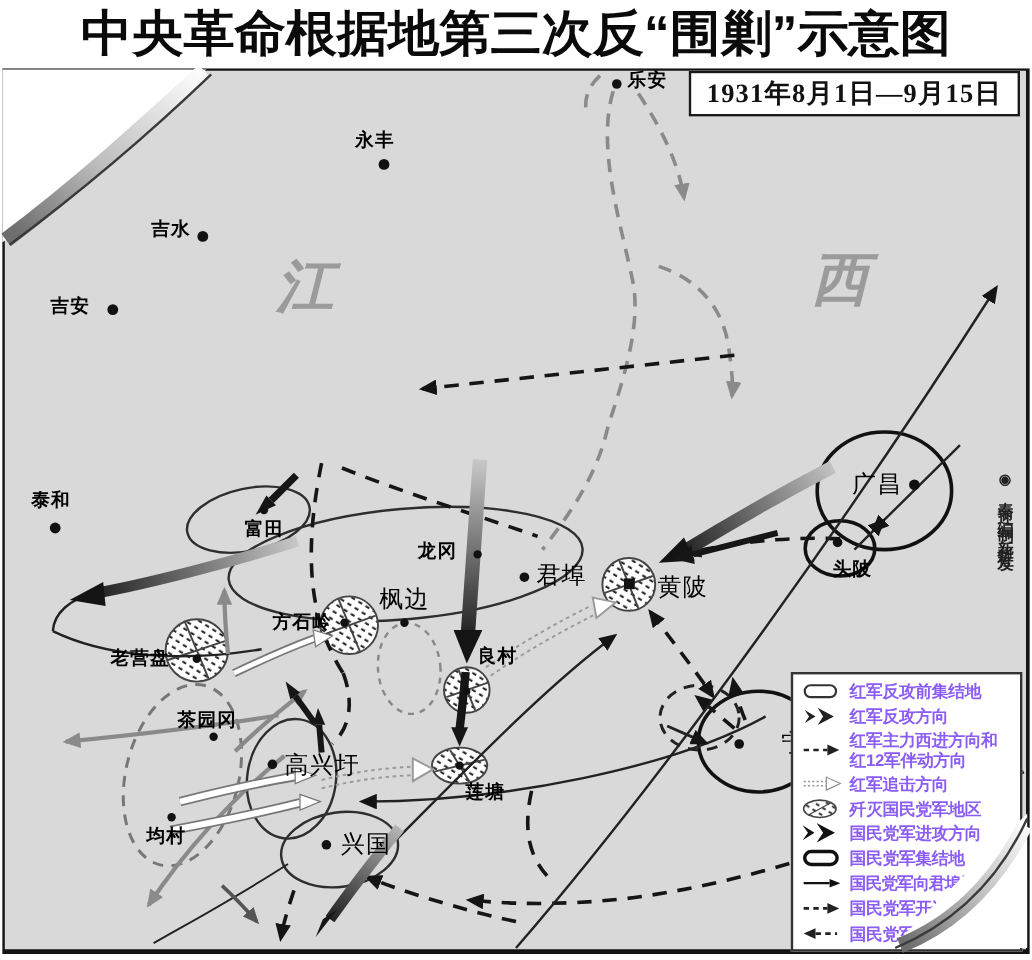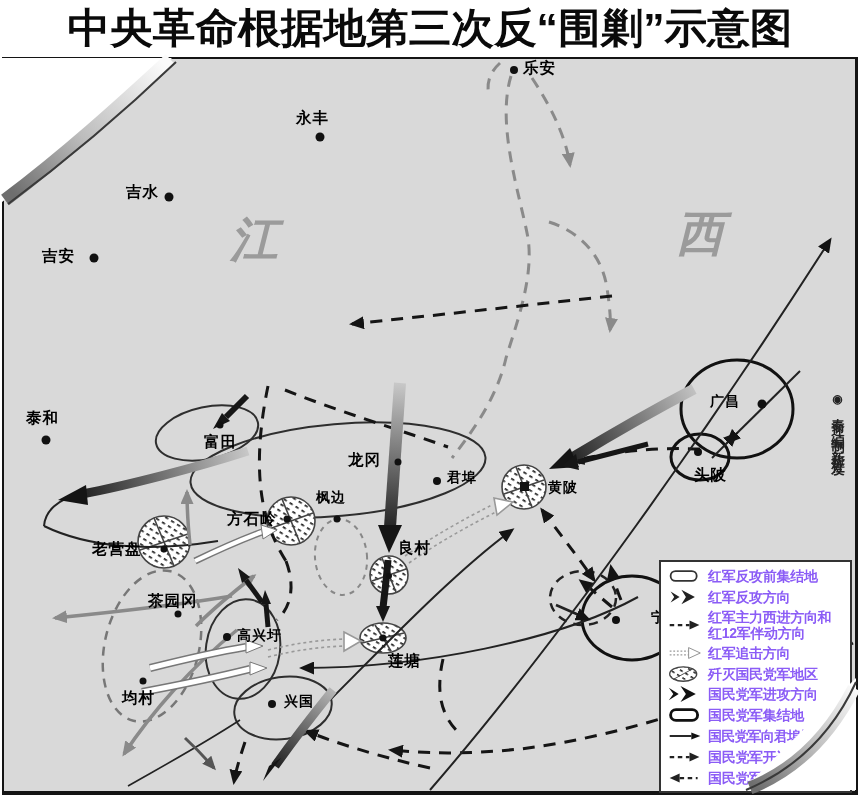--- a/index.html
+++ b/index.html
@@ -10,21 +10,21 @@
          align-items:center;justify-content:center;font-size:41px;font-weight:900;
          color:#0a0a0a;letter-spacing:0px;transform:scaleX(1.04);white-space:nowrap;}
   
   #frame{position:absolute;left:2px;top:57px;width:851px;height:732px;
          background:#d9d9d9;border:2px solid #141414;border-right-width:3px;
          border-bottom-width:4px;}
   svg.layer{position:absolute;left:0;top:0;pointer-events:none;}
   
   .city{position:absolute;color:#000;font-weight:700;font-size:15.5px;white-space:nowrap;
         line-height:1;letter-spacing:1px;}
-  .city.big{font-size:14px;font-weight:700;}
+  .city.big{font-size:20px;font-weight:400;}
   
   .wm{position:absolute;font-family:"Liberation Serif",serif;font-style:italic;
       font-weight:700;font-size:48px;color:#9b9b9b;line-height:1;}
   
   #credit{position:absolute;left:831px;top:392px;height:190px;writing-mode:vertical-rl;
           font-size:13.5px;font-weight:600;color:#222;letter-spacing:4px;line-height:1;}
   #credit .seal{font-size:12px;letter-spacing:2px;}
   
   #datebox{position:absolute;left:574px;top:59px;width:272px;height:34px;background:#fff;
            border:2px solid #1a1a1a;display:flex;align-items:center;justify-content:center;
@@ -263,20 +263,21 @@
     <div class="city" style="left:694px;top:467px;">头陂</div>
   </div>
 
   <div class="wm" style="left:230px;top:216px;">江</div>
   <div class="wm" style="left:676px;top:210px;">西</div>
 
   <div id="credit">
     <span class="seal">◉</span><span>秦迎 编制 新华社发</span>
   </div>
 
+  <div id="datebox">1931年8月1日—9月15日</div>
 
   <div id="legend">
     <div class="lg-row">
       <svg class="lg-sym" viewBox="0 0 40 20">
           <rect x="4" y="4.5" width="29" height="11" rx="5.5" fill="none" stroke="#333" stroke-width="2"></rect>
         </svg>
       <div class="lg-label">红军反攻前集结地</div>
     </div>
     <div class="lg-row">
       <svg class="lg-sym" viewBox="0 0 40 20">

